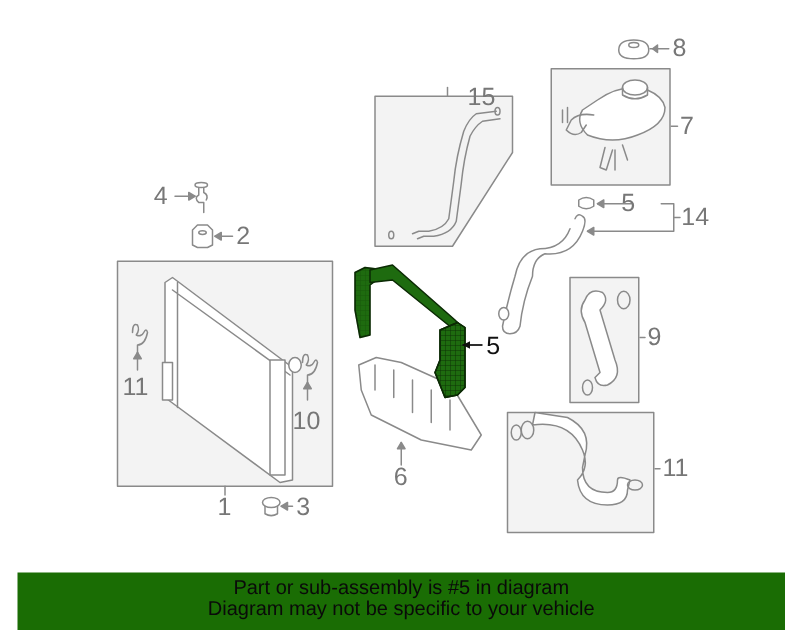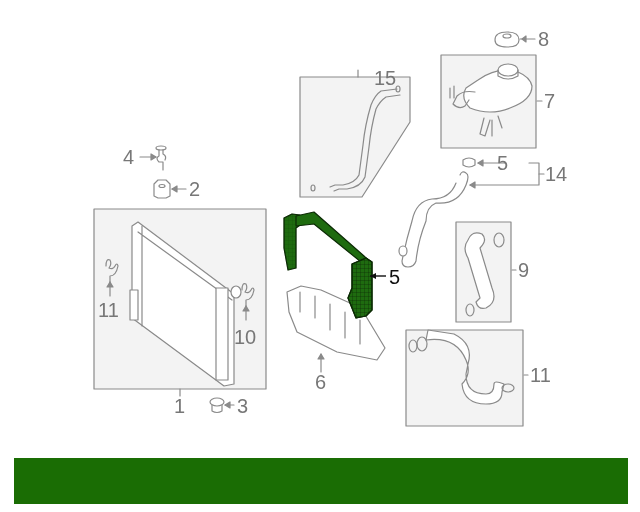--- a/index.html
+++ b/index.html
@@ -152,13 +152,15 @@
   <span class="callout" style="left:518px;top:260px;">9</span>
   <span class="callout" style="left:234px;top:327px;">10</span>
   <span class="callout" style="left:530px;top:365px;">11</span>
   <span class="callout" style="left:98px;top:300px;">11</span>
   <span class="callout" style="left:545px;top:164px;">14</span>
   <span class="callout" style="left:497px;top:153px;">5</span>
   <span class="callout" style="left:348px;top:68px;margin-left:26px;">15</span>
 </div>
 
 <div class="banner">
+  <div>Part or sub-assembly is #5 in diagram</div>
+  <div>Diagram may not be specific to your vehicle</div>
 </div>
 
 </body></html>

